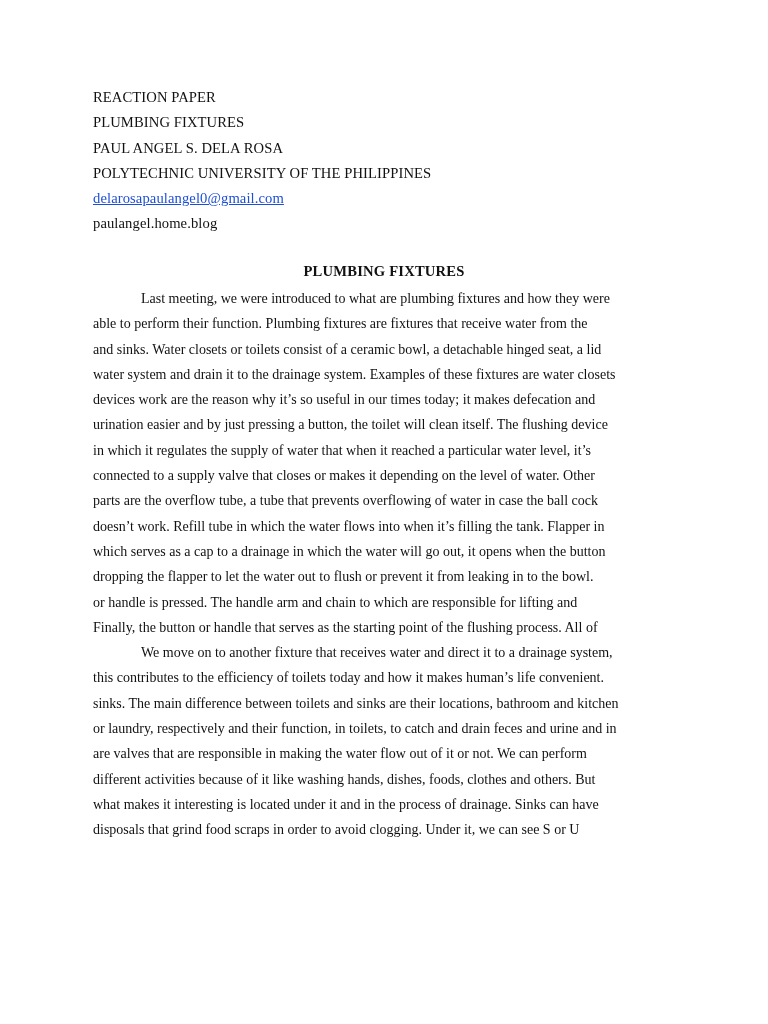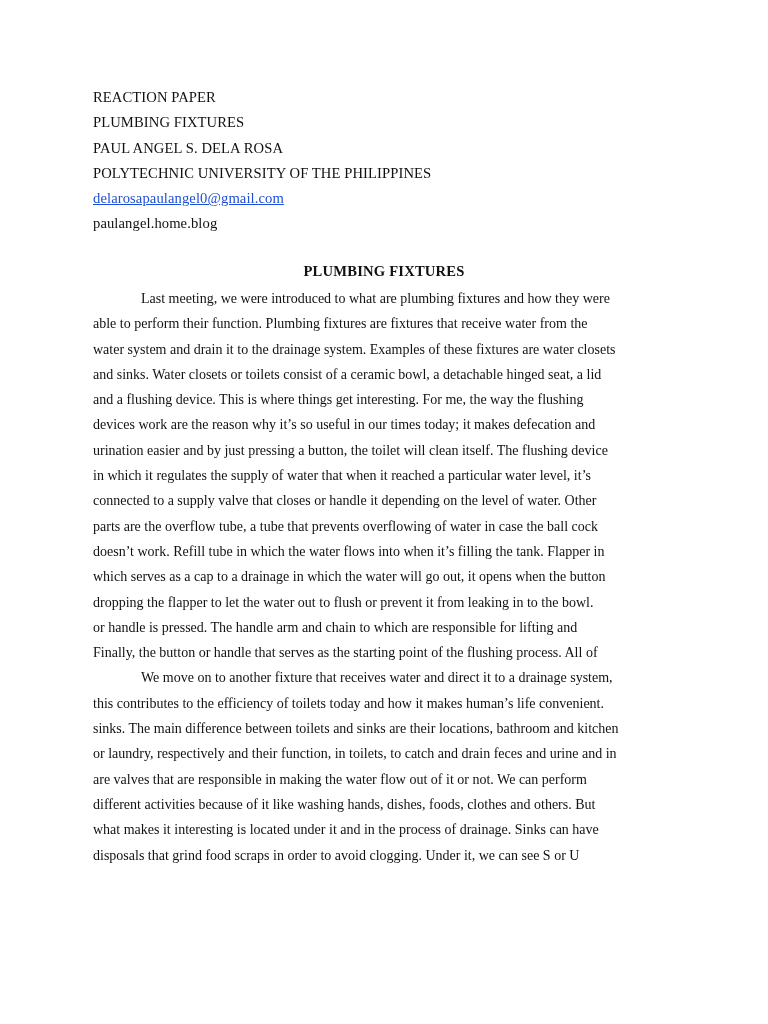--- a/index.html
+++ b/index.html
@@ -79,27 +79,26 @@
       <a>delarosapaulangel0@gmail.com</a>
     </div>
     <div class="header-line">paulangel.home.blog</div>
   </div>
 
   <div class="section-title">PLUMBING FIXTURES</div>
 
   <div class="body-block">
     <div class="line indent">Last meeting, we were introduced to what are plumbing fixtures and how they were</div>
     <div class="line">able to perform their function. Plumbing fixtures are fixtures that receive water from the</div>
+    <div class="line">and sinks. Water closets or toilets consist of a ceramic bowl, a detachable hinged seat, a lid</div>
     <div class="line">water system and drain it to the drainage system. Examples of these fixtures are water closets</div>
-    <div class="line">and sinks. Water closets or toilets consist of a ceramic bowl, a detachable hinged seat, a lid</div>
-    <div class="line">and a flushing device. This is where things get interesting. For me, the way the flushing</div>
     <div class="line">devices work are the reason why it’s so useful in our times today; it makes defecation and</div>
     <div class="line">urination easier and by just pressing a button, the toilet will clean itself. The flushing device</div>
     <div class="line">in which it regulates the supply of water that when it reached a particular water level, it’s</div>
-    <div class="line">connected to a supply valve that closes or handle it depending on the level of water. Other</div>
+    <div class="line">connected to a supply valve that closes or makes it depending on the level of water. Other</div>
     <div class="line">parts are the overflow tube, a tube that prevents overflowing of water in case the ball cock</div>
     <div class="line">doesn’t work. Refill tube in which the water flows into when it’s filling the tank. Flapper in</div>
     <div class="line">which serves as a cap to a drainage in which the water will go out, it opens when the button</div>
     <div class="line">dropping the flapper to let the water out to flush or prevent it from leaking in to the bowl.</div>
     <div class="line">or handle is pressed. The handle arm and chain to which are responsible for lifting and</div>
     <div class="line">Finally, the button or handle that serves as the starting point of the flushing process. All of</div>
     <div class="line indent">We move on to another fixture that receives water and direct it to a drainage system,</div>
     <div class="line">this contributes to the efficiency of toilets today and how it makes human’s life convenient.</div>
     <div class="line">sinks. The main difference between toilets and sinks are their locations, bathroom and kitchen</div>
     <div class="line">or laundry, respectively and their function, in toilets, to catch and drain feces and urine and in</div>

